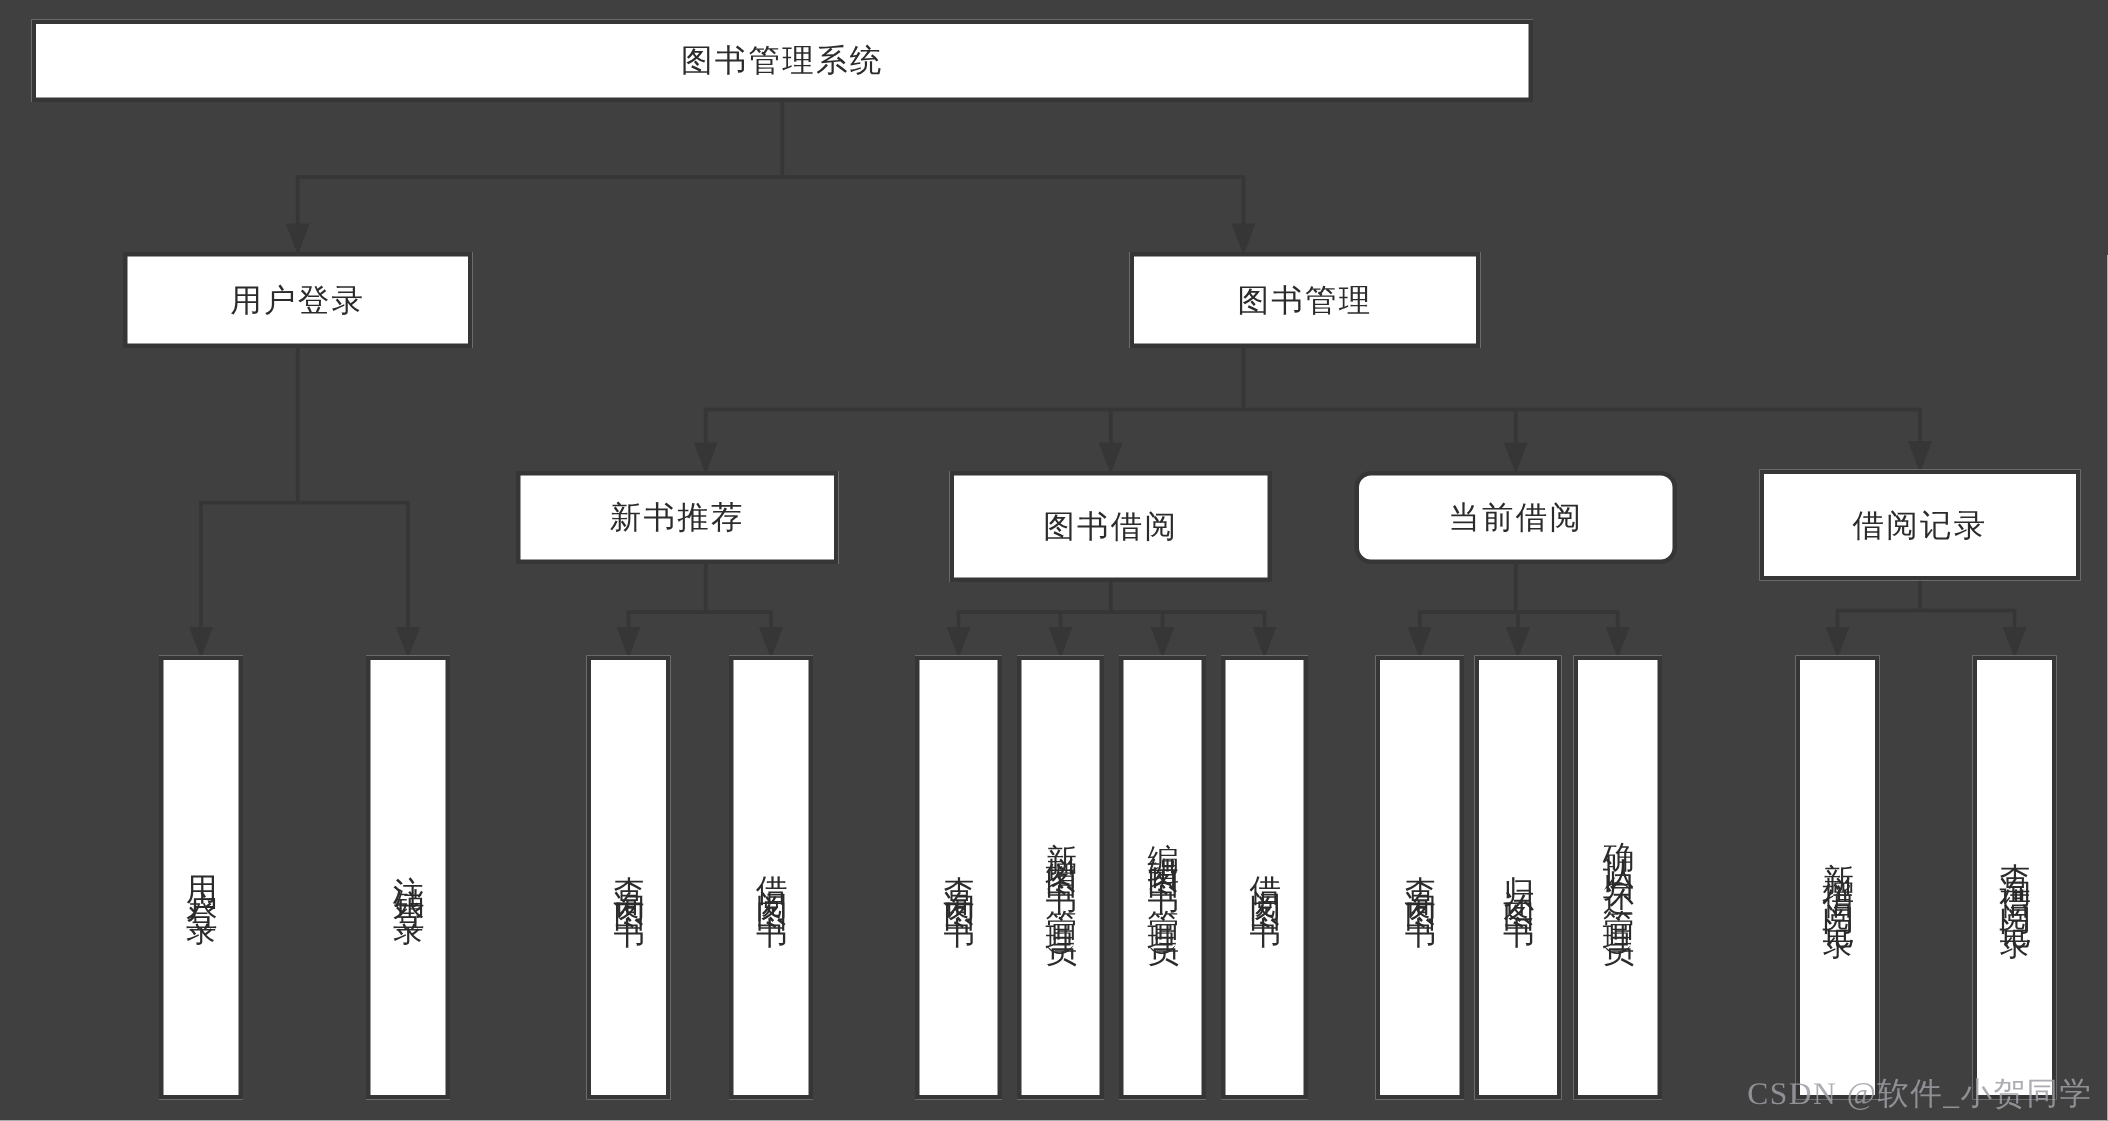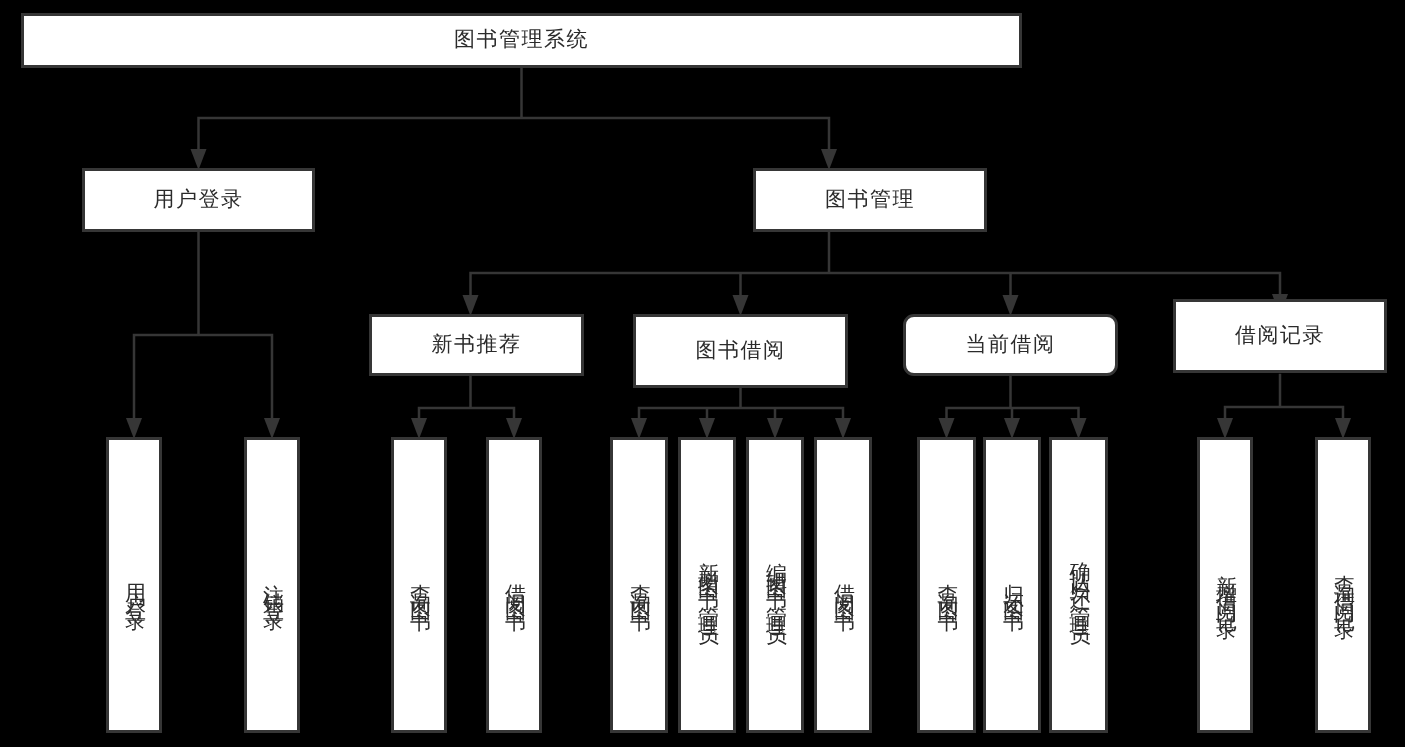--- a/index.html
+++ b/index.html
@@ -1,20 +1,20 @@
 <!DOCTYPE html>
 <html style="--line: #363636; --text: #2b2b2b; --wm: rgba(158,158,164,0.85);"><head>
 <meta charset="utf-8">
 <style>
   html,body { margin:0; padding:0; background:#ffffff; }
   #canvas {
     position:relative;
     width:1405px; height:747px;
-    background:#000000;
-    font-family:Liberation Mono, monospace;
+    background:#404040;
+    font-family:Liberation Serif, serif;
     overflow:hidden;
   }
   #edges { position:absolute; left:0; top:0; width:1405px; height:747px; }
   .node {
     position:absolute;
     box-sizing:border-box;
     background:#ffffff;
     border:3px solid var(--line,#363636);
     display:flex; align-items:center; justify-content:center;
     color:var(--text,#2b2b2b);
@@ -93,30 +93,30 @@
   <div id="nodes">
       <div class="node" style="left: 21px; top: 13px; width: 1001px; height: 55px;">
         <span class="hlabel">图书管理系统</span>
       </div>
       <div class="node" style="left: 82px; top: 168px; width: 233px; height: 64px;">
         <span class="hlabel">用户登录</span>
       </div>
       <div class="node" style="left: 753px; top: 168px; width: 234px; height: 64px;">
         <span class="hlabel">图书管理</span>
       </div>
-      <div class="node" style="left: 369px; top: 314px; width: 215px; height: 62px;">
+      <div class="node" style="left: 344px; top: 314px; width: 215px; height: 62px;">
         <span class="hlabel">新书推荐</span>
       </div>
       <div class="node" style="left: 633px; top: 314px; width: 215px; height: 74px;">
         <span class="hlabel">图书借阅</span>
       </div>
       <div class="node" style="left: 903px; top: 314px; width: 215px; height: 62px; border-radius: 11px;">
         <span class="hlabel">当前借阅</span>
       </div>
-      <div class="node" style="left: 1173px; top: 299px; width: 214px; height: 74px;">
+      <div class="node" style="left: 1173px; top: 313px; width: 214px; height: 74px;">
         <span class="hlabel">借阅记录</span>
       </div>
       <div class="node" style="left: 106px; top: 437px; width: 56px; height: 296px;">
         <span class="vlabel">用户登录</span>
       </div>
       <div class="node" style="left: 244px; top: 437px; width: 56px; height: 296px;">
         <span class="vlabel">注销登录</span>
       </div>
       <div class="node" style="left: 391px; top: 437px; width: 56px; height: 296px;">
         <span class="vlabel">查询图书</span>
@@ -145,13 +145,14 @@
       <div class="node" style="left: 1049px; top: 437px; width: 59px; height: 296px;">
         <span class="vlabel">确认归还（管理员）</span>
       </div>
       <div class="node" style="left: 1197px; top: 437px; width: 56px; height: 296px;">
         <span class="vlabel">新增借阅记录</span>
       </div>
       <div class="node" style="left: 1315px; top: 437px; width: 56px; height: 296px;">
         <span class="vlabel">查询借阅记录</span>
       </div>
     </div>
+  <div class="watermark">CSDN @软件_小贺同学</div>
 </div>
 
 </body></html>

